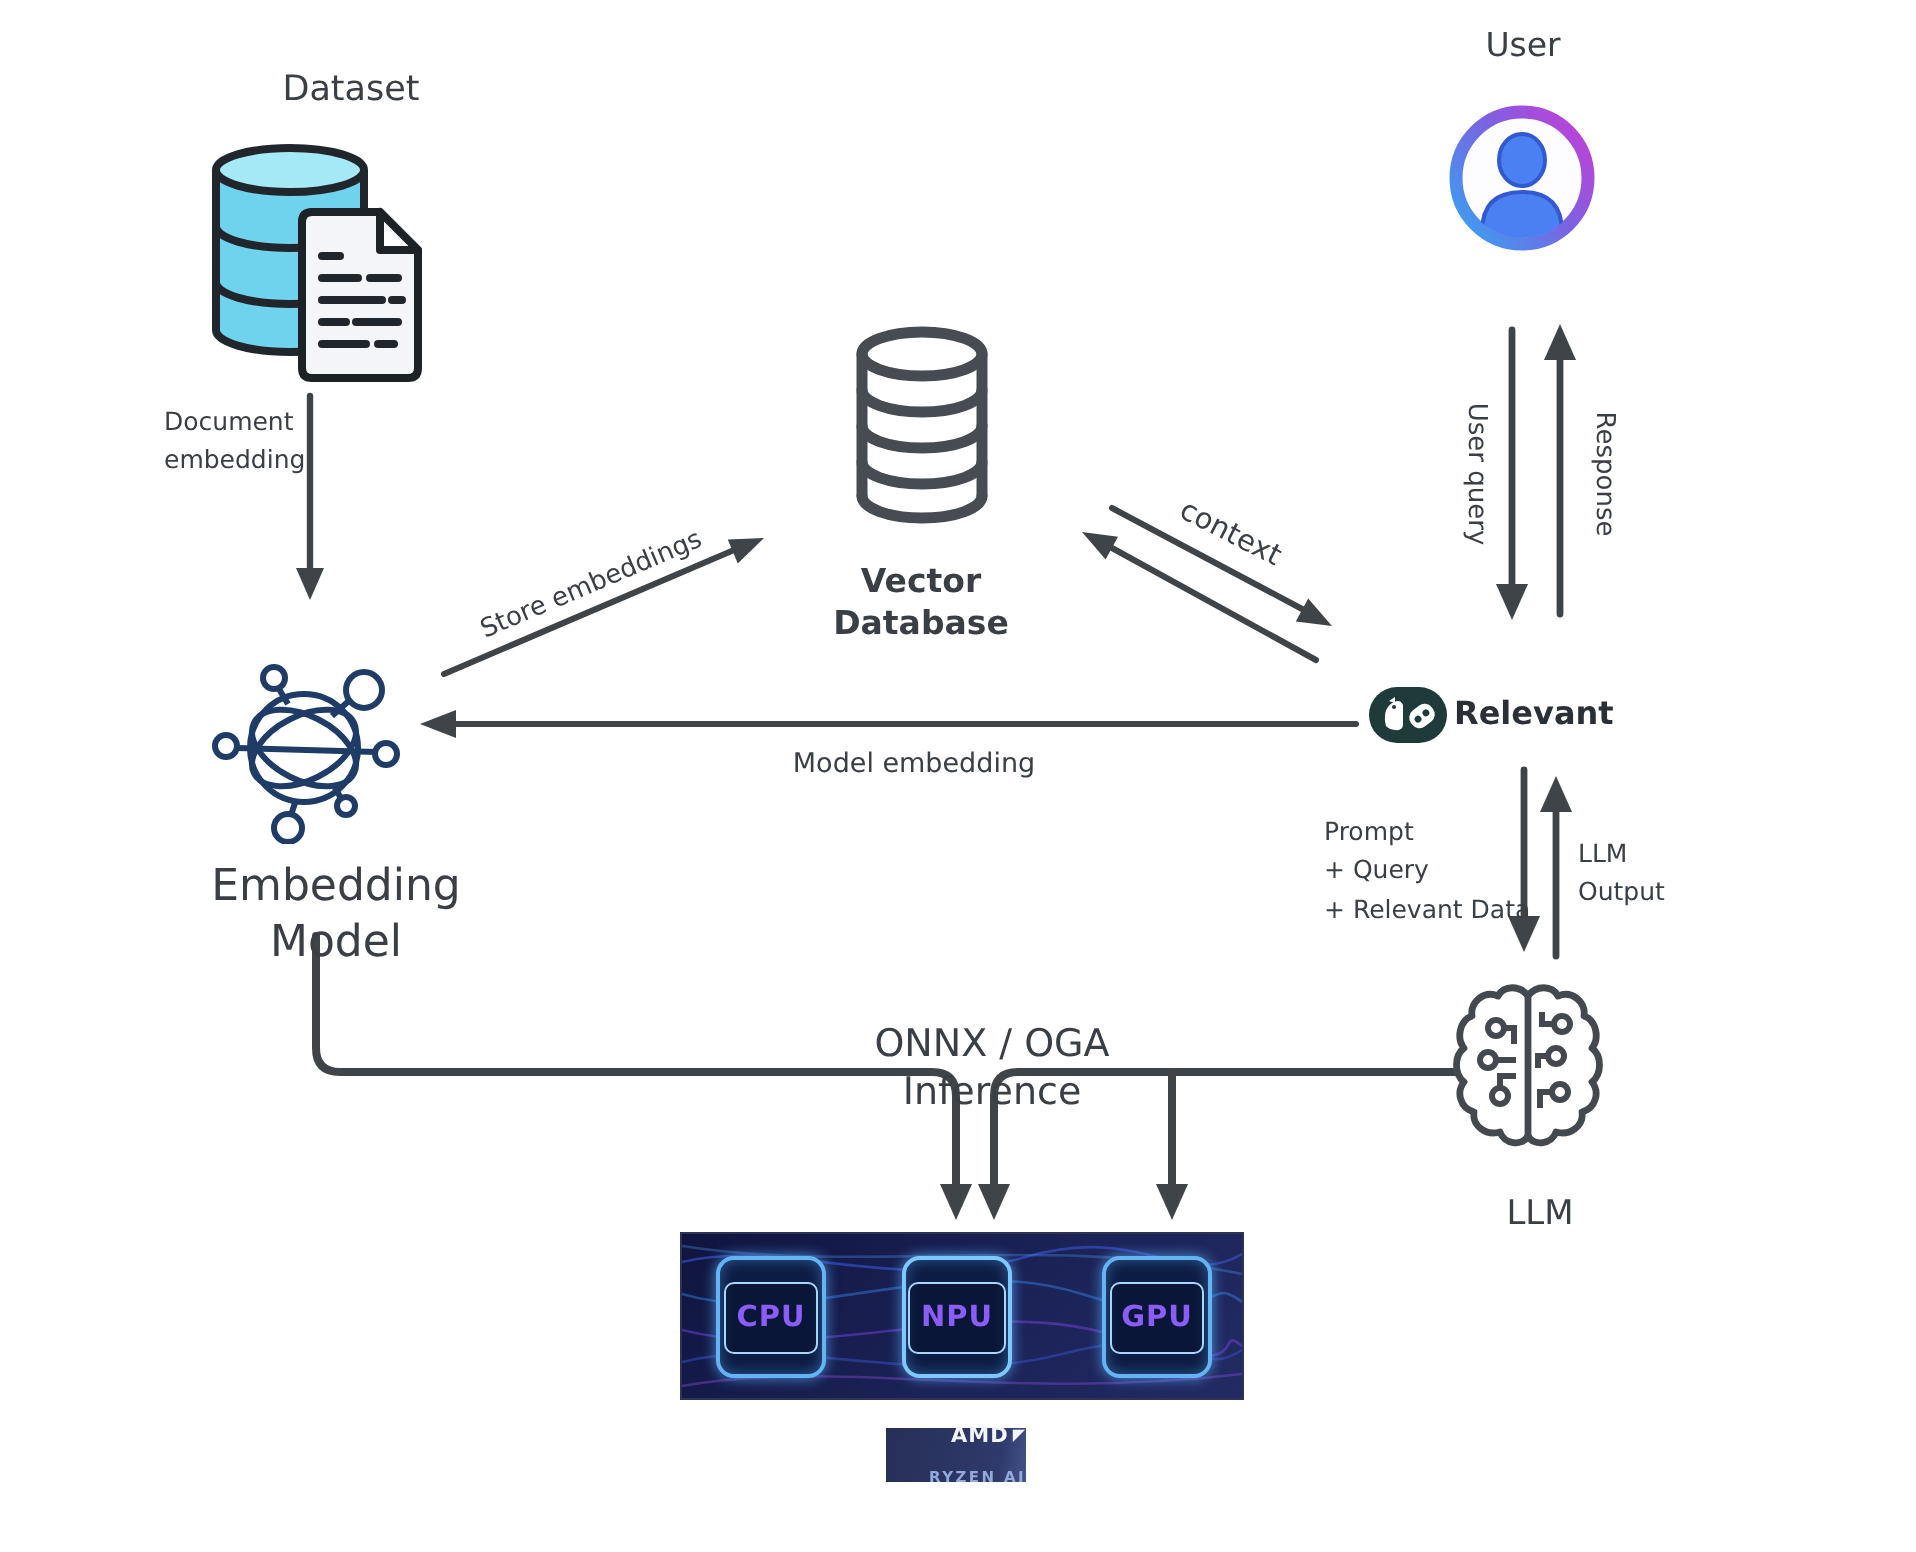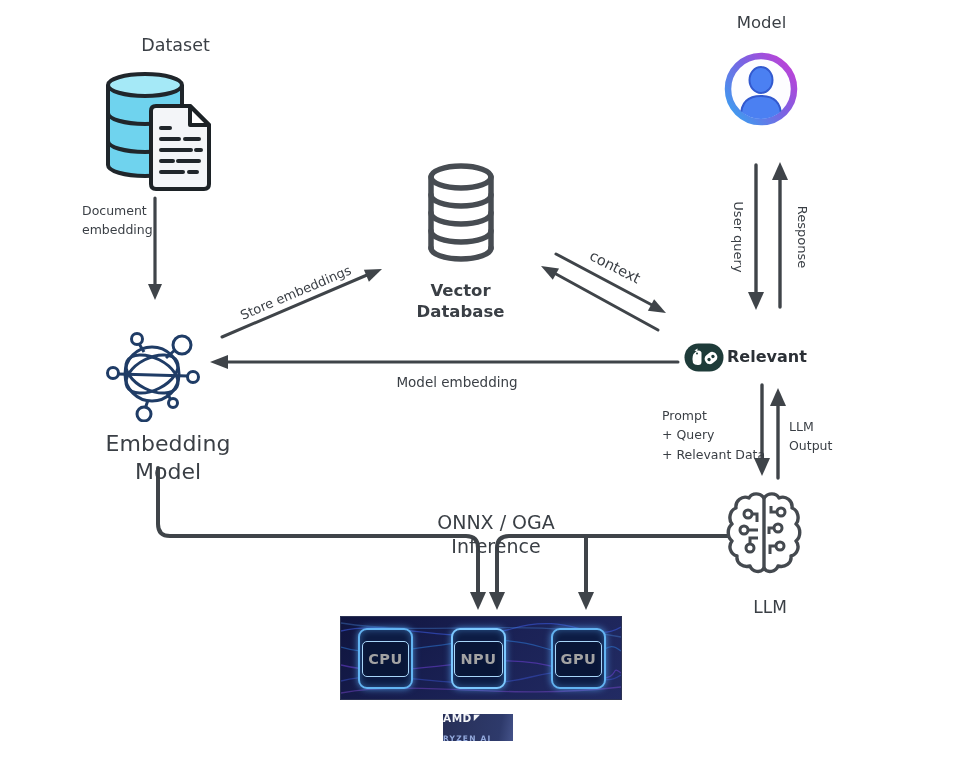--- a/index.html
+++ b/index.html
@@ -18,27 +18,27 @@
     border:1px solid #2c3354;box-sizing:border-box;
   }
   .chip{
     position:absolute;top:11px;width:55px;height:61px;border-radius:9px;
     border:2px solid #63b4f2;background:#0d1c44;
     box-shadow:0 0 7px rgba(90,170,245,.8), inset 0 0 7px rgba(90,170,245,.45);
     display:flex;align-items:center;justify-content:center;box-sizing:border-box;
   }
   .chip-inner{
     border:1.5px solid #a8d6fa;border-radius:5px;background:rgba(8,18,48,.55);
-    color:#a3a3a3;font-weight:bold;font-size:14.5px;letter-spacing:.5px;
+    color:#8b5cf6;font-weight:bold;font-size:14.5px;letter-spacing:.5px;
     padding:9px 5px;
   }
   .amd-badge{
     position:absolute;left:443px;top:714px;width:70px;height:27px;
     background:linear-gradient(100deg,#272f57 0%,#2e3a6b 80%,#45538a 100%);
-    display:flex;flex-direction:column;align-items:flex-start;justify-content:center;
+    display:flex;flex-direction:column;align-items:flex-end;justify-content:center;
     gap:11px;
   }
   .amd-row{display:flex;align-items:center;gap:2px;color:#f4f5f8;
     font-weight:bold;font-size:10.5px;line-height:1;letter-spacing:.5px;}
   .amd-arrow{font-size:8px;line-height:1;}
   .amd-sub{color:#93a9dc;font-size:7.5px;line-height:1;letter-spacing:1.2px;font-weight:bold;}
   .rot90{transform:rotate(90deg);transform-origin:center;}
 </style>
 </head>
 <body>
@@ -236,21 +236,21 @@
 embedding</div>
 
   <div class="lbl center" style="left:88px;top:430px;width:160px;font-size:22px;font-weight:500;">Embedding Model</div>
 
   <div class="lbl center" style="left:226px;top:285px;width:140px;font-size:13px;transform:rotate(-23deg);">Store embeddings</div>
 
   <div class="lbl center" style="left:388px;top:281px;width:145px;font-size:16.5px;font-weight:700;">Vector Database</div>
 
   <div class="lbl center" style="left:575px;top:258px;width:80px;font-size:14.5px;transform:rotate(27deg);">context</div>
 
-  <div class="lbl center" style="left:734px;top:13px;width:55px;font-size:16.5px;font-weight:500;">Model</div>
+  <div class="lbl center" style="left:734px;top:13px;width:55px;font-size:16.5px;font-weight:500;">User</div>
 
   <div class="lbl center rot90" style="left:700px;top:229px;width:75px;height:16px;font-size:13px;">User query</div>
 
   <div class="lbl center rot90" style="left:764px;top:229px;width:75px;height:16px;font-size:13px;">Response</div>
 
   <div class="lbl" style="left:727px;top:347px;font-size:16px;font-weight:600;color:#2b3036;">Relevant</div>
 
   <div class="lbl center" style="left:377px;top:374px;width:160px;font-size:13.5px;">Model embedding</div>
 
   <div class="lbl pre" style="left:662px;top:406px;font-size:12.5px;line-height:1.55;">Prompt

